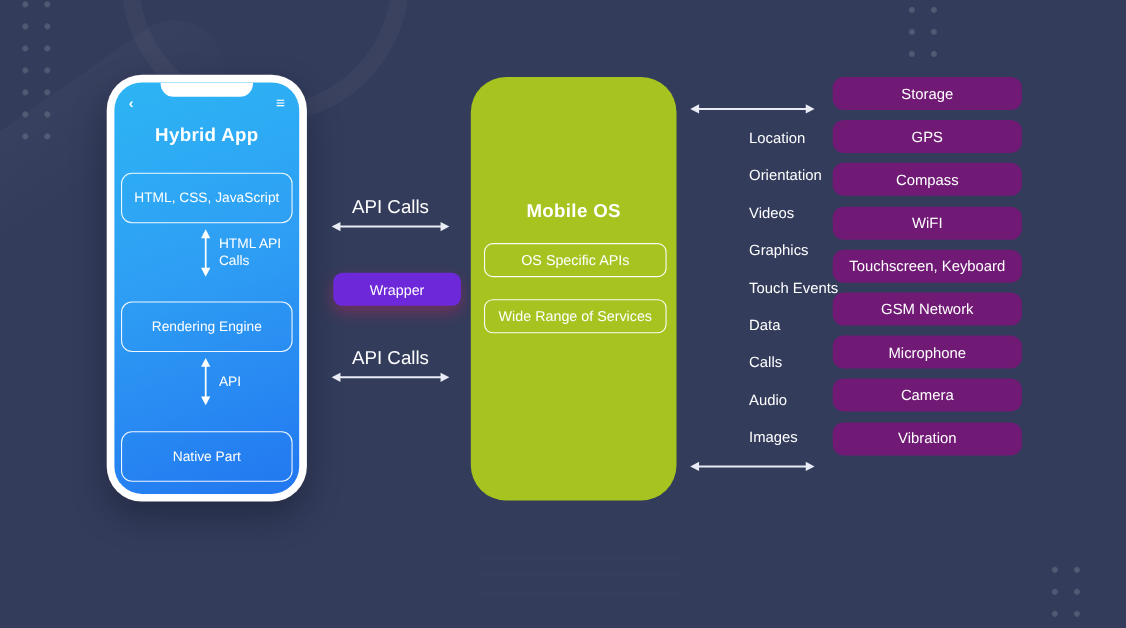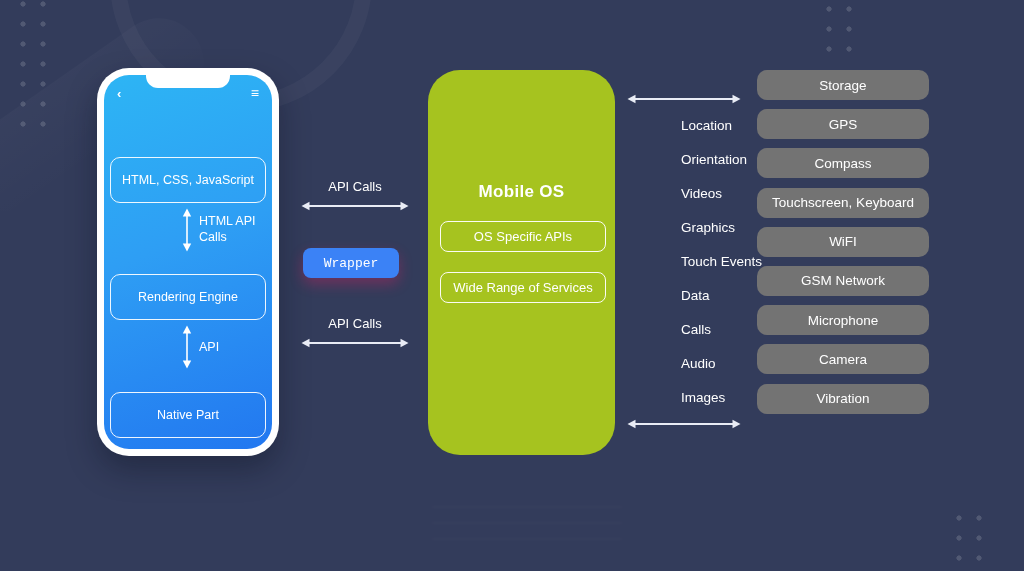--- a/index.html
+++ b/index.html
@@ -63,33 +63,32 @@
   .pbox-native { top:317px; }
   .varrow  { position:absolute; left:77px; width:12px; height:44px; }
   .varrow-1 { top:133px; }
   .varrow-2 { top:250px; }
   .vlabel { position:absolute; left:95px; font-size:12.5px; line-height:16px; }
   .vlabel-1 { top:138px; }
   .vlabel-2 { top:264px; }
 
   
   .api-calls-label {
-    position:absolute; left:303px; width:104px; height:18px; text-align:center; font-size:13px;
+    position:absolute; left:303px; width:104px; height:18px; text-align:center; font-size:17px;
   }
   .api-calls-top    { top:179px; }
   .api-calls-bottom { top:316px; }
   .harrow-mid { position:absolute; left:301px; width:108px; height:12px; }
   .harrow-mid-top    { top:200px; }
   .harrow-mid-bottom { top:337px; }
   .wrapper-box {
-    position:absolute; left:303px; top:248px; width:96px; height:30px;
-    background:#3b82f6; border-radius:8px;
+    position:absolute; left:303px; top:248px; width:116px; height:30px;
+    background:#6d28d9; border-radius:8px;
     display:flex; align-items:center; justify-content:center; font-size:13px;
     box-shadow:0 6px 14px rgba(251,27,99,0.3);
-    font-family:Liberation Mono, monospace;
   }
 
   
   .mobile-os {
     position:absolute; left:428px; top:70px; width:187px; height:385px;
     background:#a6c31f; border-radius:32px;text-decoration:underline;
   }
   .os-title {
     position:absolute; top:112px; left:0; right:0; text-align:center;
     font-size:17px; font-weight:bold; letter-spacing:.3px;
@@ -108,21 +107,21 @@
   .harrow-right { position:absolute; left:627px; width:114px; height:12px; }
   .harrow-right-top    { top:93px; }
   .harrow-right-bottom { top:418px; }
 
   
   .devices {
     position:absolute; left:757px; top:70px; width:172px;
     display:flex; flex-direction:column; gap:9.2px;
   }
   .device-btn {
-    height:30px; background:#737373; border-radius:10px;
+    height:30px; background:#701a75; border-radius:10px;
     display:flex; align-items:center; justify-content:center;
     font-size:13.5px; color:#ffffff;
   }
 </style>
 </head>
 <body>
 
 <div class="stage">
 
   <div class="dots dots-left"></div>
@@ -130,20 +129,21 @@
   <div class="dots dots-bottom-right"></div>
   <div class="ring"></div>
   <div class="light-streak"></div>
   <div class="watermark-smudge"></div>
 
   <div class="phone">
     <div class="screen">
       <div class="notch"></div>
       <div class="back-icon">‹</div>
       <div class="menu-icon">≡</div>
+      <div class="phone-title">Hybrid App</div>
 
       <div class="pbox pbox-web">HTML, CSS, JavaScript</div>
 
       <svg class="varrow varrow-1" width="12" height="44" viewBox="0 0 12 44">
         <path d="M6 7 V37" stroke="#ffffff" stroke-width="1.6"></path>
         <path d="M1.8 8.5 L6 0.5 L10.2 8.5 Z" fill="#ffffff"></path>
         <path d="M1.8 35.5 L6 43.5 L10.2 35.5 Z" fill="#ffffff"></path>
       </svg>
       <div class="vlabel vlabel-1">
         <div>HTML API</div>
@@ -206,21 +206,21 @@
   <svg class="harrow-right harrow-right-bottom" width="114" height="12" viewBox="0 0 114 12">
     <path d="M7 6 H107" stroke="#e9ecf5" stroke-width="1.8"></path>
     <path d="M8.5 1.8 L0.5 6 L8.5 10.2 Z" fill="#e9ecf5"></path>
     <path d="M105.5 1.8 L113.5 6 L105.5 10.2 Z" fill="#e9ecf5"></path>
   </svg>
 
   <div class="devices">
     <div class="device-btn">Storage</div>
     <div class="device-btn">GPS</div>
     <div class="device-btn">Compass</div>
+    <div class="device-btn">WiFI</div>
     <div class="device-btn">Touchscreen, Keyboard</div>
-    <div class="device-btn">WiFI</div>
     <div class="device-btn">GSM Network</div>
     <div class="device-btn">Microphone</div>
     <div class="device-btn">Camera</div>
     <div class="device-btn">Vibration</div>
   </div>
 
 </div>
 
 </body></html>

